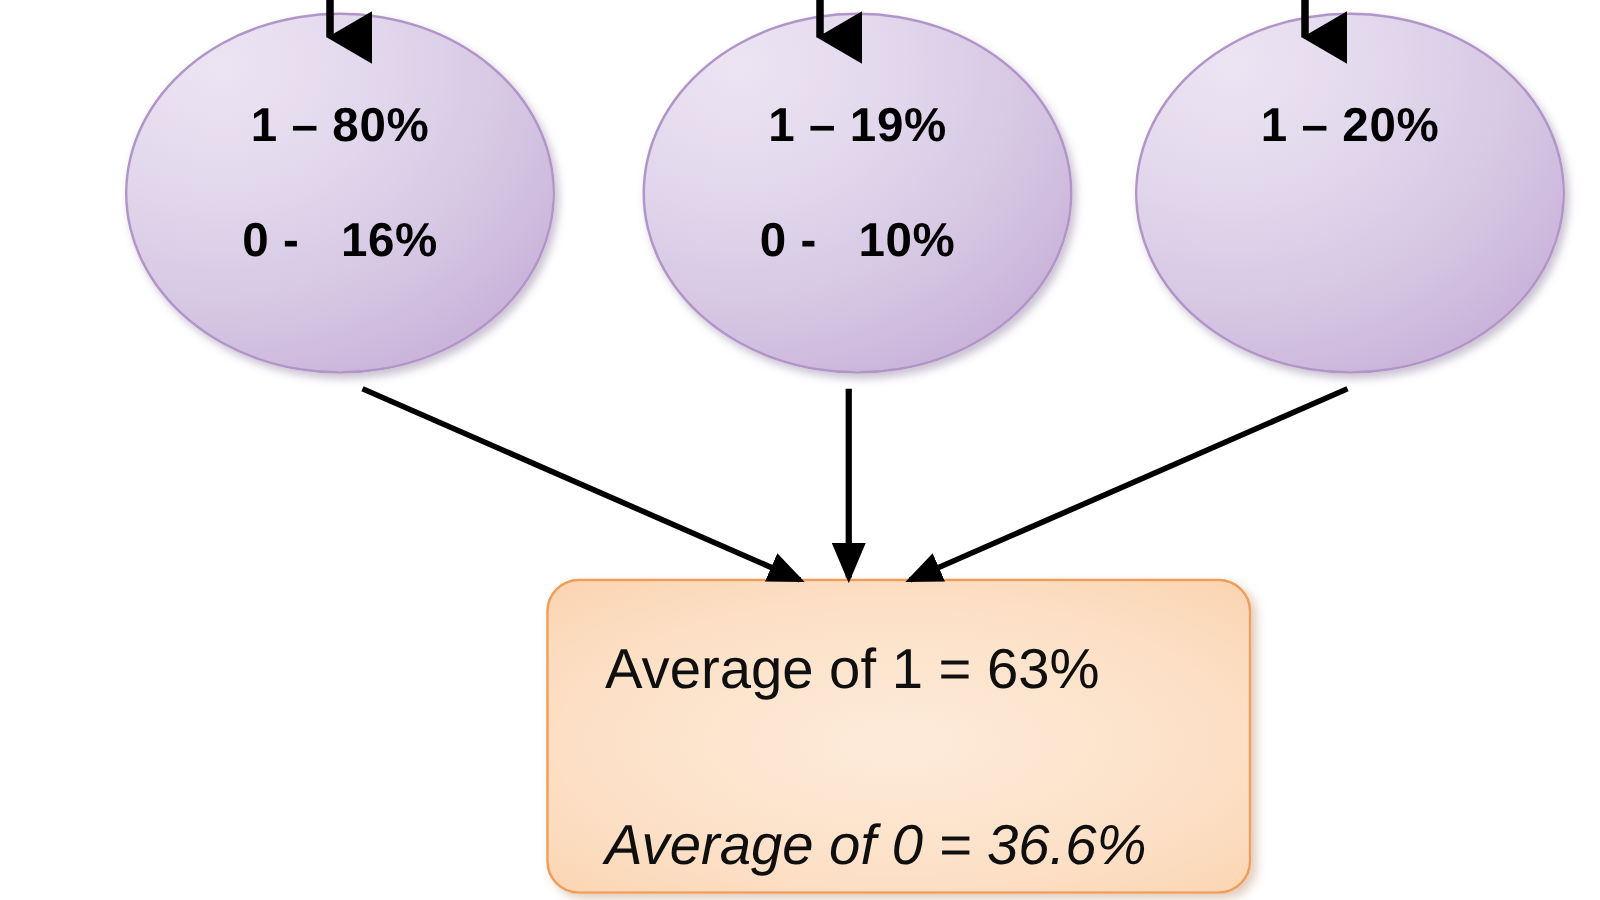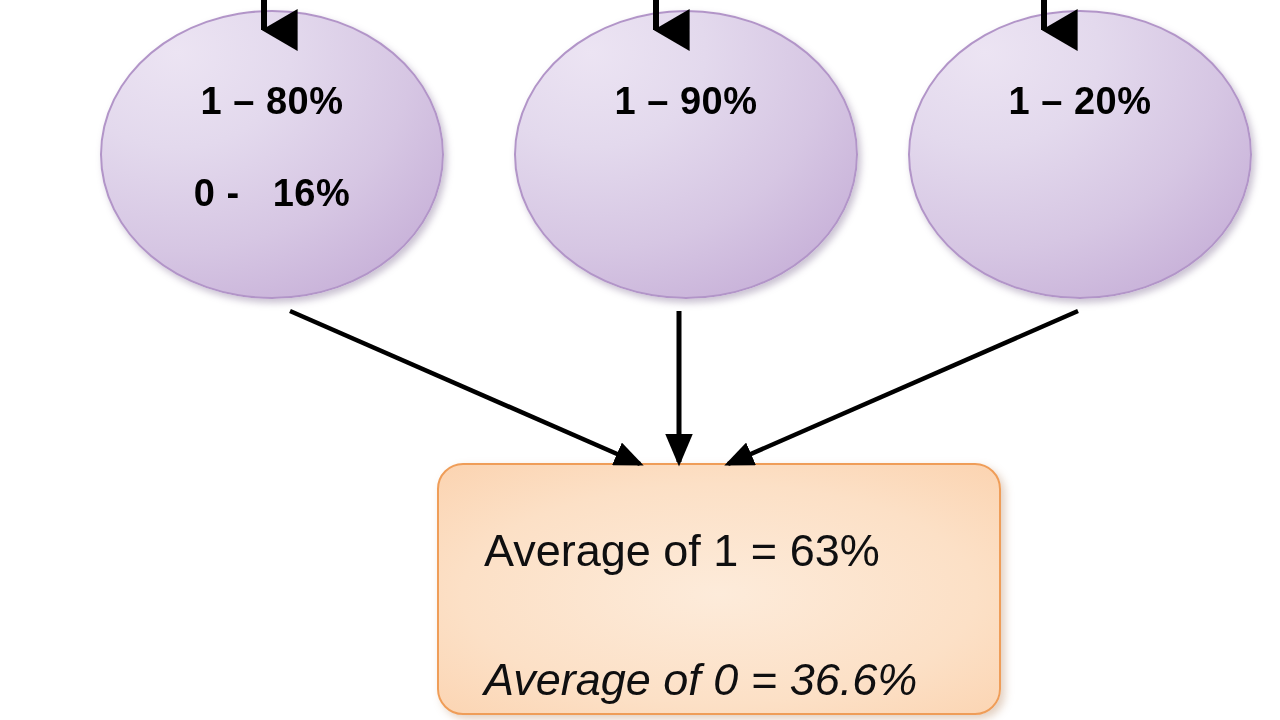--- a/index.html
+++ b/index.html
@@ -77,24 +77,25 @@
     border-radius: 26px;
     background:
       radial-gradient(ellipse 135% 130% at 50% 52%,
         #fdebda 0%,
         #fce0c6 34%,
         #fbcfa9 62%,
         #f8b484 84%,
         #f5a263 100%);
     box-shadow: 4px 4px 8px rgba(180, 130, 90, 0.38);
     z-index: 3;
-    padding: 16px 0 0 45px;
+    padding: 0 0 0 45px;
     display: flex;
     flex-direction: column;
     justify-content: flex-start;
+    gap: 12px;
   }
   .result-line {
     font-family: "Liberation Sans", sans-serif;
     font-weight: normal;
     font-size: 45px;
     line-height: 1;
     color: #0f0f10;
     white-space: pre;
     text-align: left;
   }
@@ -136,21 +137,22 @@
       <line x1="1078" y1="311" x2="728" y2="464" stroke="#000000" stroke-width="4.5" marker-end="url(#head-gen)"></line>
     </g>
   </svg>
 
   <div class="node-ellipse" style="left:100px; top:10px; width:344px; height:289px;">
     <div class="ellipse-line first">1 – 80%</div>
     <div class="ellipse-line second">0 -   16%</div>
   </div>
 
   <div class="node-ellipse" style="left:514px; top:10px; width:344px; height:289px;">
-    <div class="ellipse-line first">1 – 90%</div>
+    <div class="ellipse-line first">1 – 19%</div>
+    <div class="ellipse-line second">0 -   10%</div>
   </div>
 
   <div class="node-ellipse" style="left:908px; top:10px; width:344px; height:289px;">
     <div class="ellipse-line first">1 – 20%</div>
   </div>
 
   <div id="result-box">
     <div class="result-line first">Average of 1 = 63%</div>
     <div class="result-line second">Average of 0 = 36.6%</div>
   </div>

